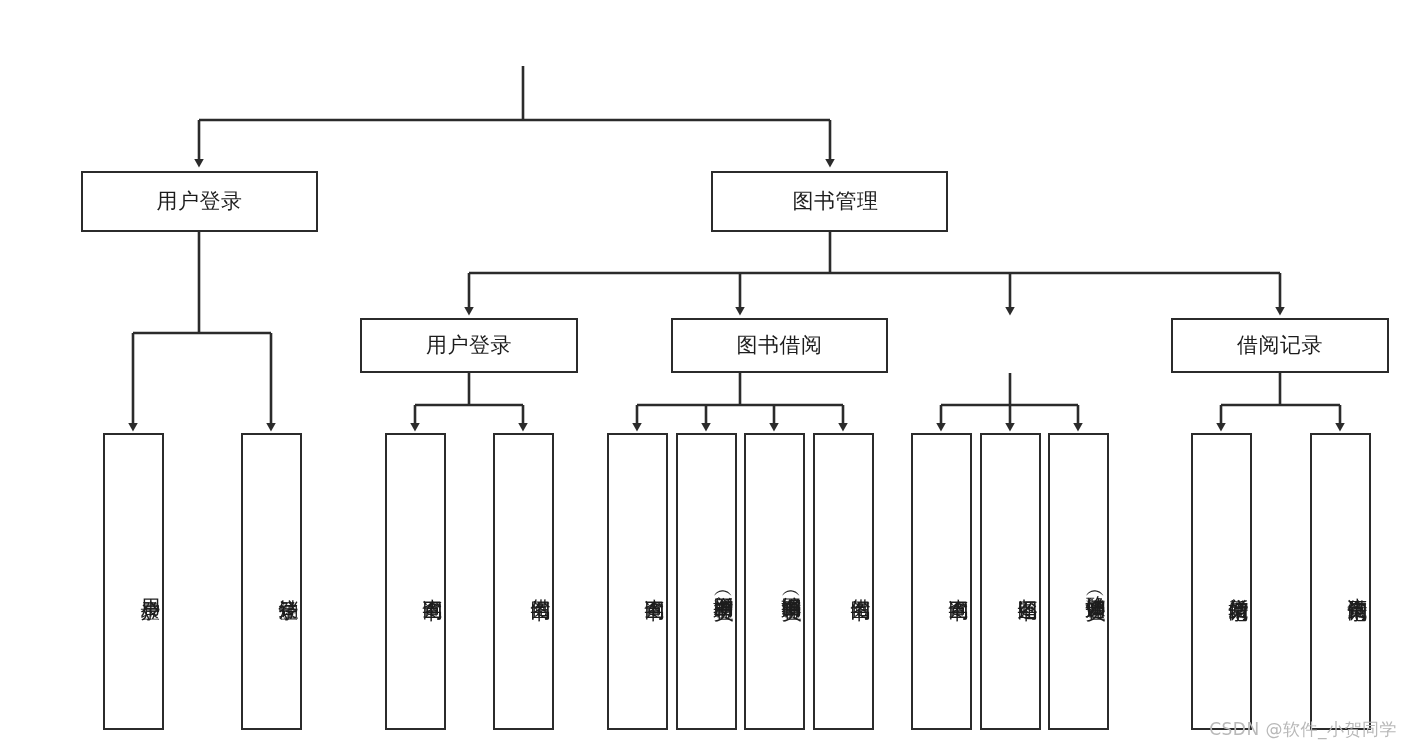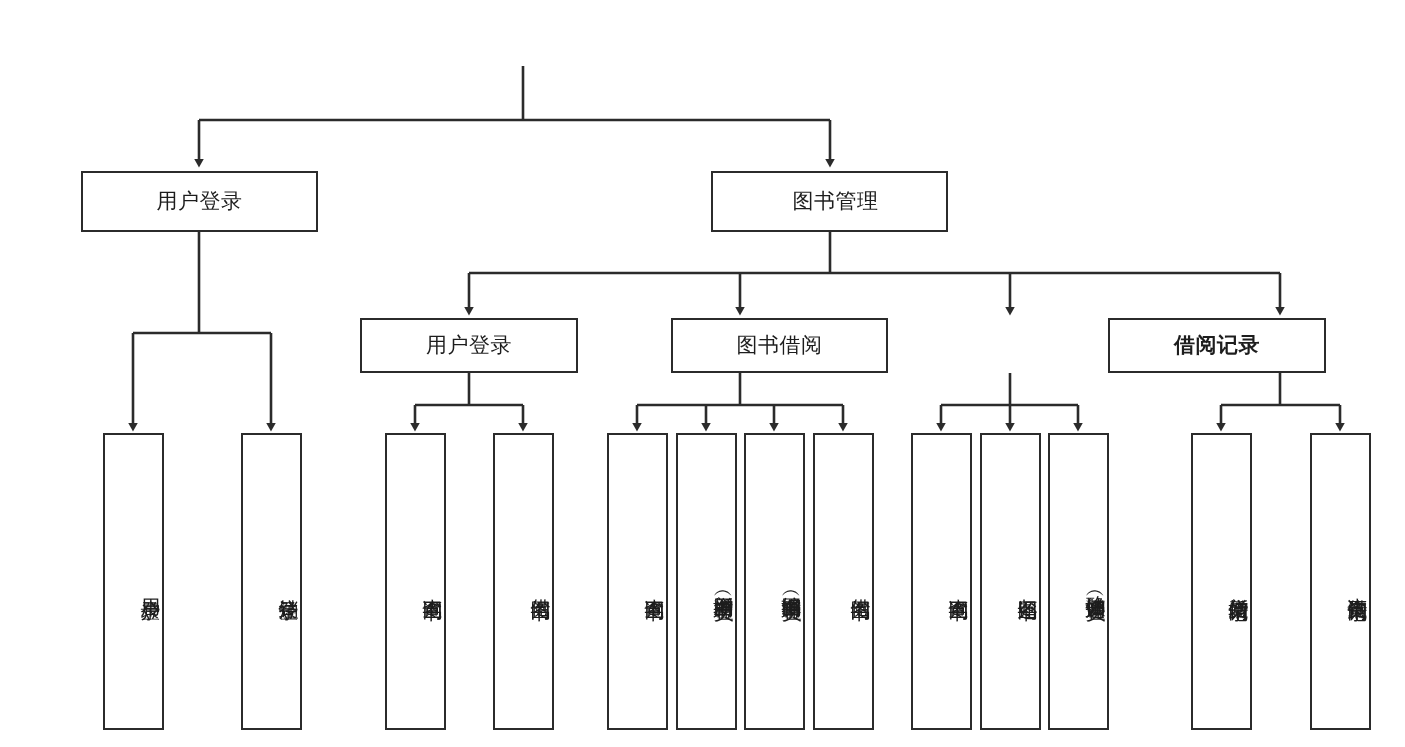--- a/index.html
+++ b/index.html
@@ -130,21 +130,21 @@
 
   <div class="node node-h" style="left:81px; top:171px; width:237px; height:61px;">用户登录</div>
 
   <div class="node node-h" style="left:711px; top:171px; width:237px; height:61px;padding-left:12px;">图书管理</div>
 
   <div class="node node-h" style="left:360px; top:318px; width:218px; height:55px;">用户登录</div>
 
   <div class="node node-h" style="left:632px; top:318px; width:217px; height:55px;margin-left:39px;">图书借阅</div>
 
 
-  <div class="node node-h" style="left:1108px; top:318px; width:218px; height:55px;font-weight:bold;">借阅记录</div>
+  <div class="node node-h" style="left:1171px; top:318px; width:218px; height:55px;">借阅记录</div>
 
   <div class="node node-v" style="left:103px; top:433px; width:61px; height:297px;">
     <span class="vlabel">用户登录</span>
   </div>
 
   <div class="node node-v" style="left:241px; top:433px; width:61px; height:297px;">
     <span class="vlabel">注销登录</span>
   </div>
 
   <div class="node node-v" style="left:385px; top:433px; width:61px; height:297px;">
@@ -184,14 +184,15 @@
   </div>
 
   <div class="node node-v" style="left:1191px; top:433px; width:61px; height:297px;">
     <span class="vlabel">新增借阅记录</span>
   </div>
 
   <div class="node node-v" style="left:1310px; top:433px; width:61px; height:297px;">
     <span class="vlabel">查询借阅记录</span>
   </div>
 
+  <div class="watermark">CSDN @软件_小贺同学</div>
 
 </div>
 
 </body></html>

